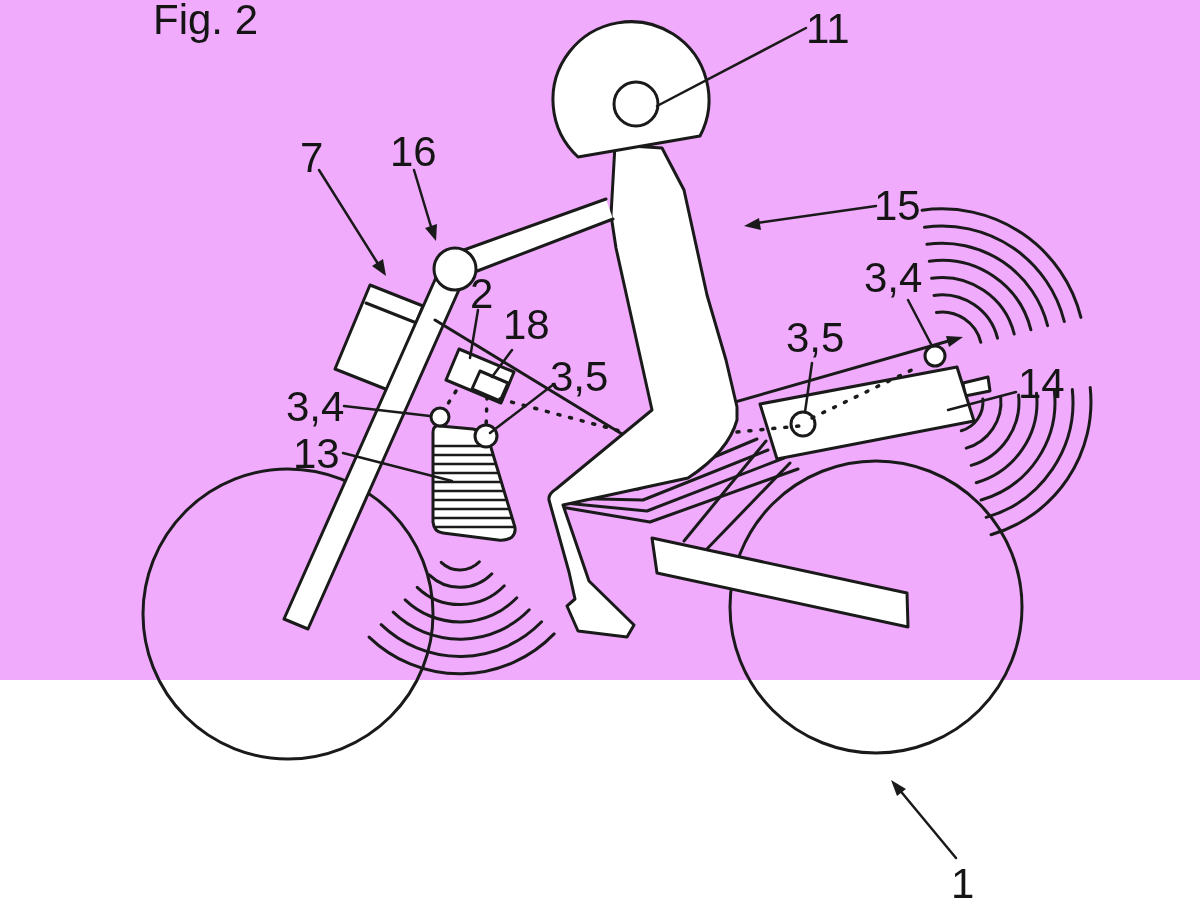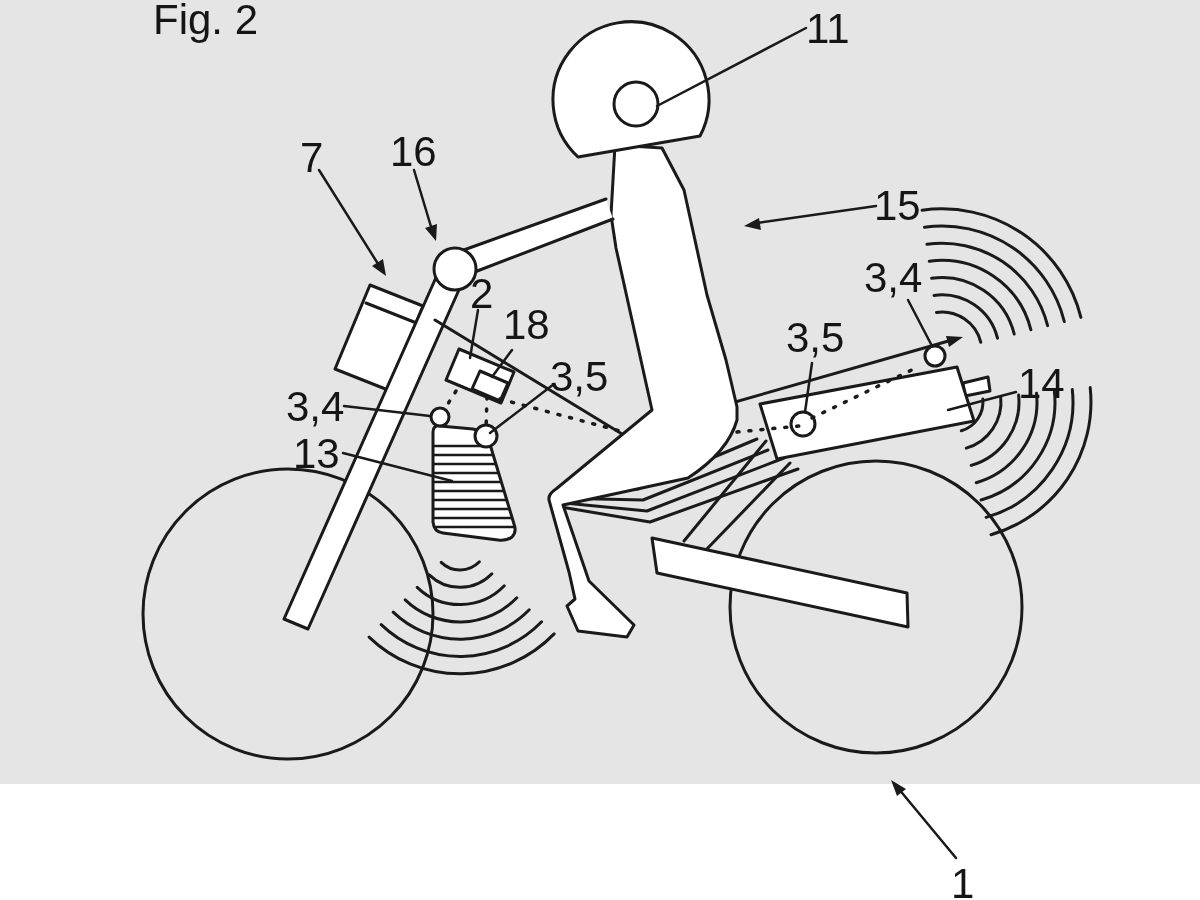--- a/index.html
+++ b/index.html
@@ -7,22 +7,22 @@
     padding: 0;
     width: 1200px;
     height: 900px;
     background: #ffffff;
     overflow: hidden;
     font-family: "Liberation Sans", sans-serif;
   }
   #figure-wrap {
     position: relative;
     width: 1200px;
-    height: 784px;
-    background: #e5e5e5;
+    height: 680px;
+    background: #f0abfc;
   }
   svg { display: block; }
   text {
     font-family: "Liberation Sans", "DejaVu Sans", sans-serif;
     font-size: 42px;
     fill: #151515;
   }
   text.fig-title { font-size: 42px; }
 </style>
 </head>

